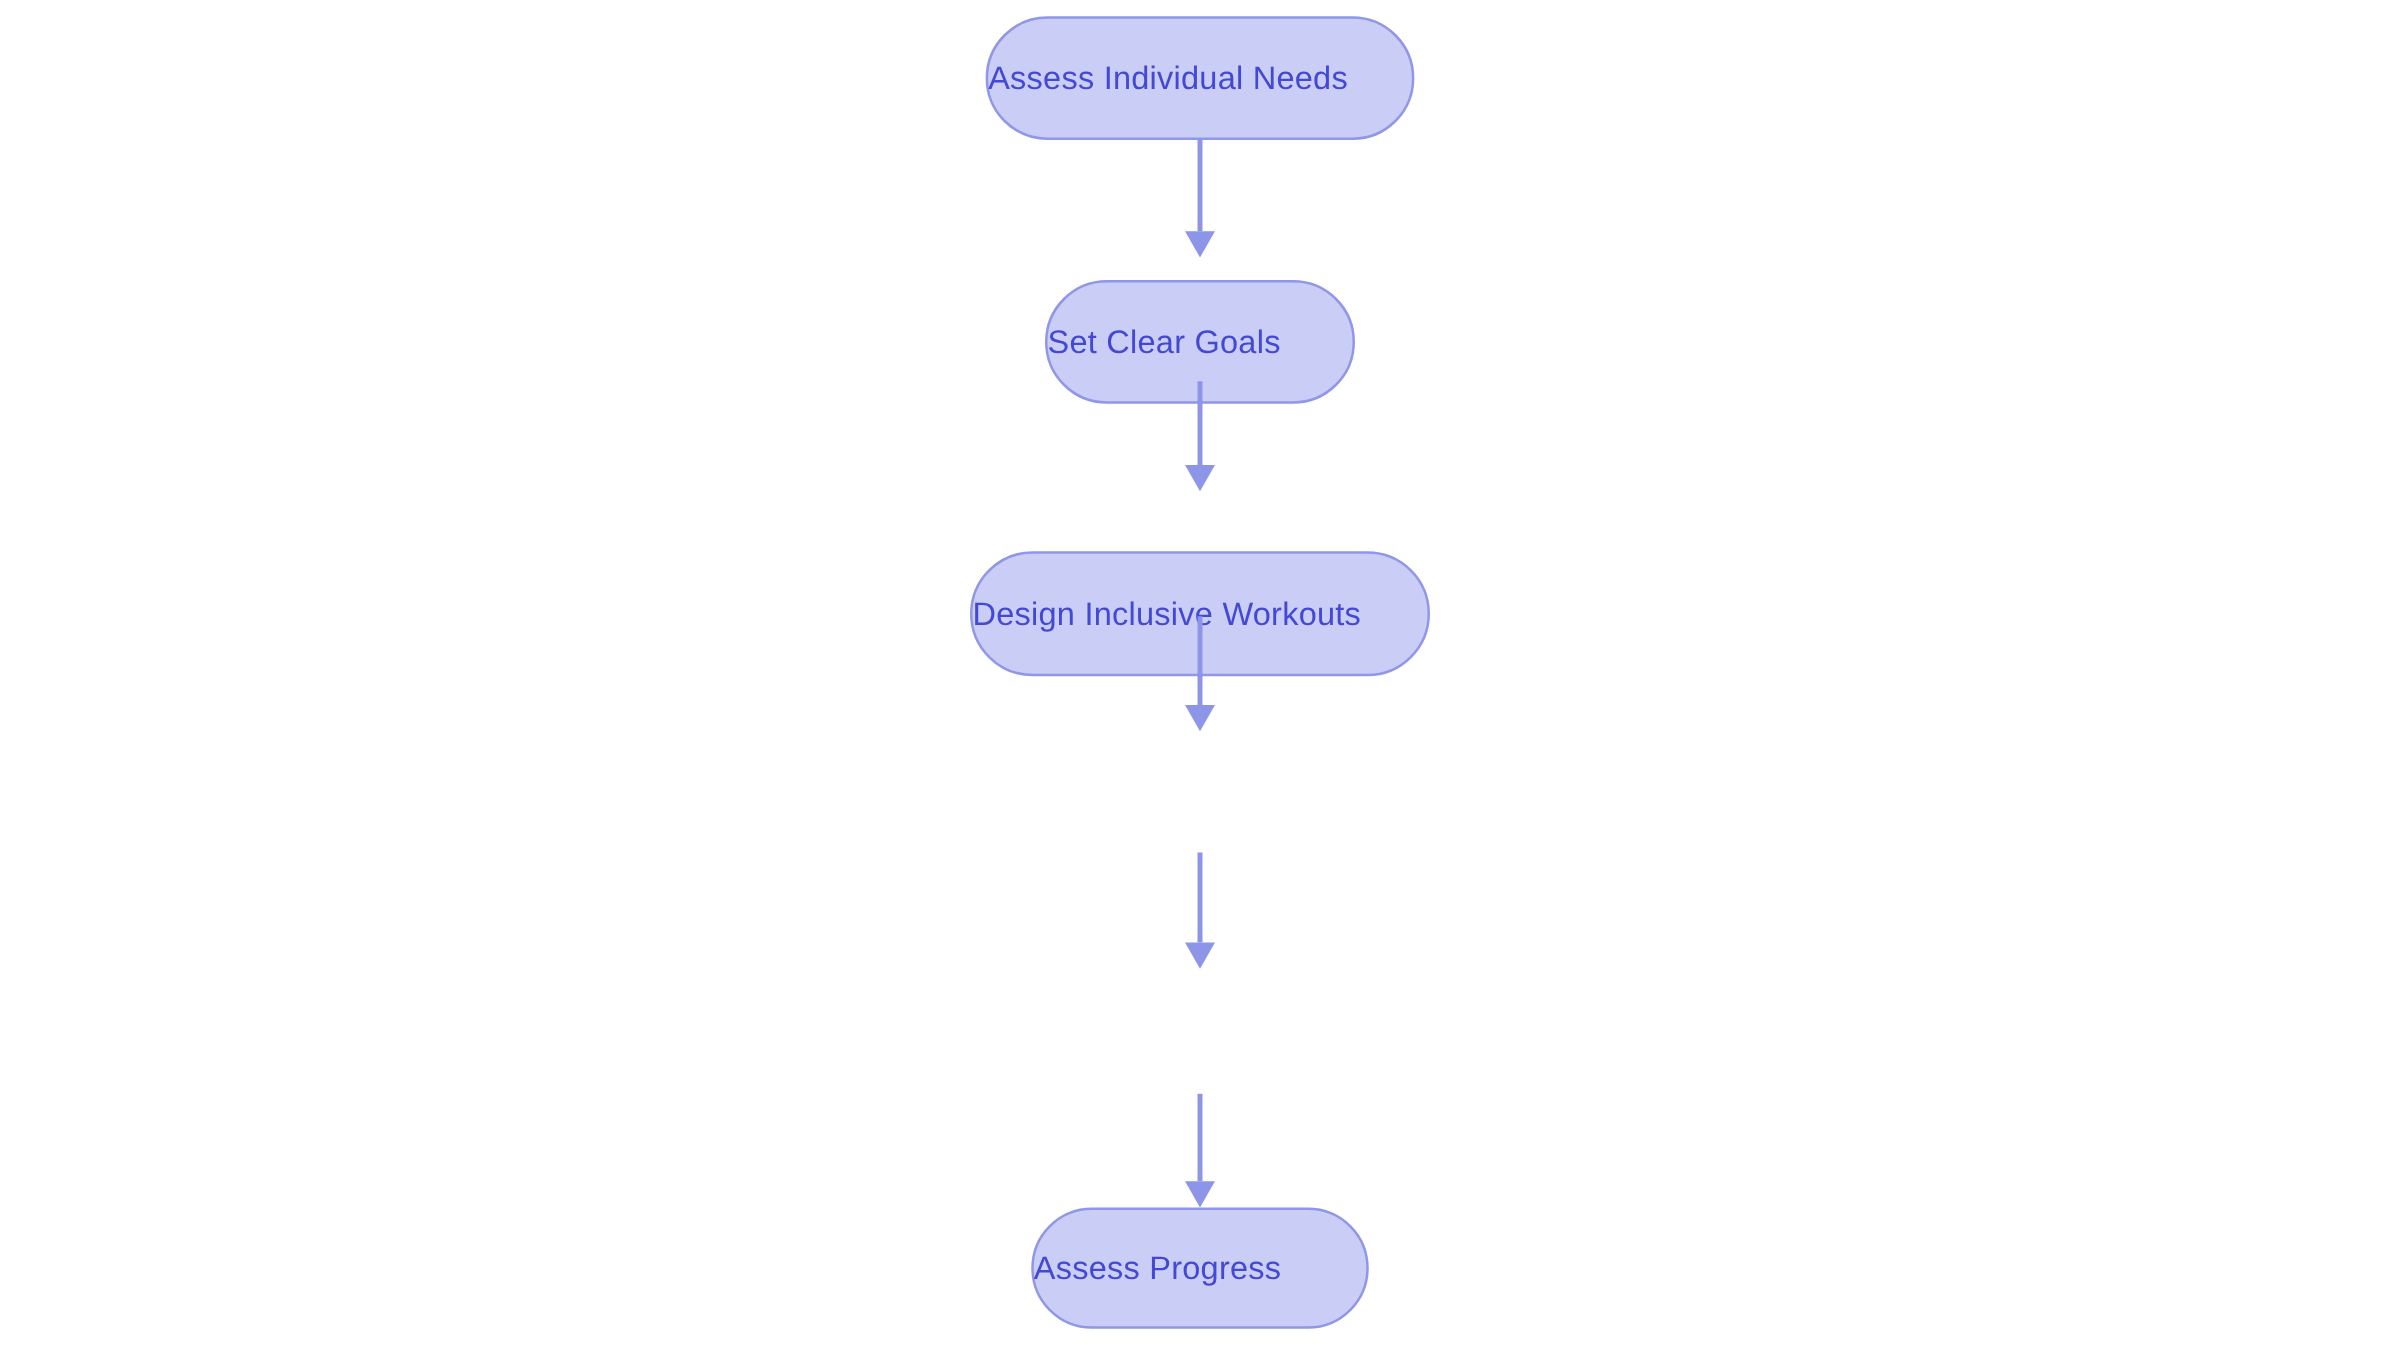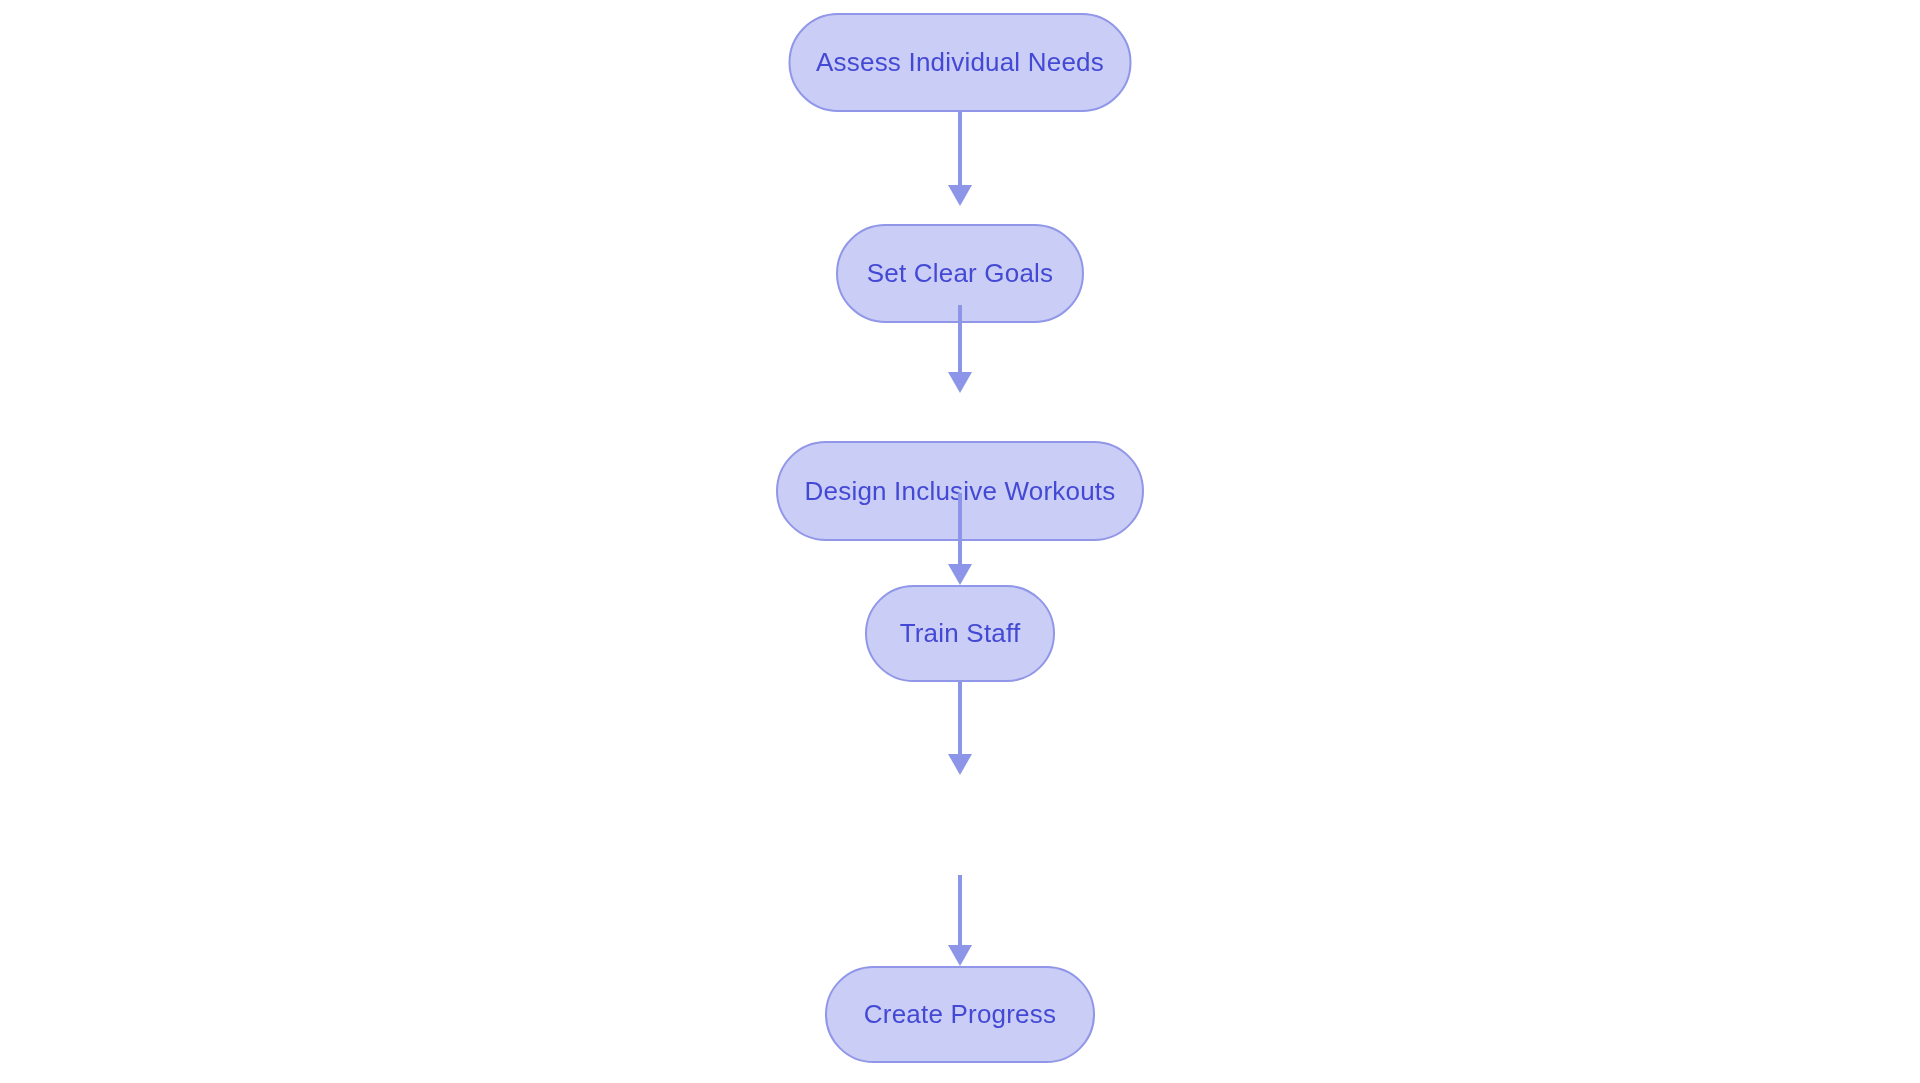--- a/index.html
+++ b/index.html
@@ -25,21 +25,21 @@
   }
   .node {
     position: absolute;
     left: 50%;
     transform: translateX(-50%);
     background: var(--node-fill);
     border: 2px solid var(--node-border);
     border-radius: 50px;
     display: flex;
     align-items: center;
-    justify-content: center;
+    justify-content: flex-start;
   }
   .node-label {
     color: var(--node-text);
     font-size: 26px;
     letter-spacing: 0.2px;
     white-space: nowrap;
     text-align: center;
   }
   .n1 { top: 13px;  width: 343px; height: 99px; }
   .n2 { top: 224px; width: 248px; height: 99px; }
@@ -100,32 +100,29 @@
 
   <div class="node n3">
     <span class="node-label">Design Inclusive Workouts</span>
   </div>
 
   <div class="arrow a3">
     <div class="arrow-line"></div>
     <div class="arrow-head"></div>
   </div>
 
-  <div class="node n4">
-    <span class="node-label">Train Staff</span>
-  </div>
 
   <div class="arrow a4">
     <div class="arrow-line"></div>
     <div class="arrow-head"></div>
   </div>
 
 
   <div class="arrow a5">
     <div class="arrow-line"></div>
     <div class="arrow-head"></div>
   </div>
 
   <div class="node n6">
-    <span class="node-label">Create Progress</span>
+    <span class="node-label">Assess Progress</span>
   </div>
 
 </div>
 
 </body></html>

